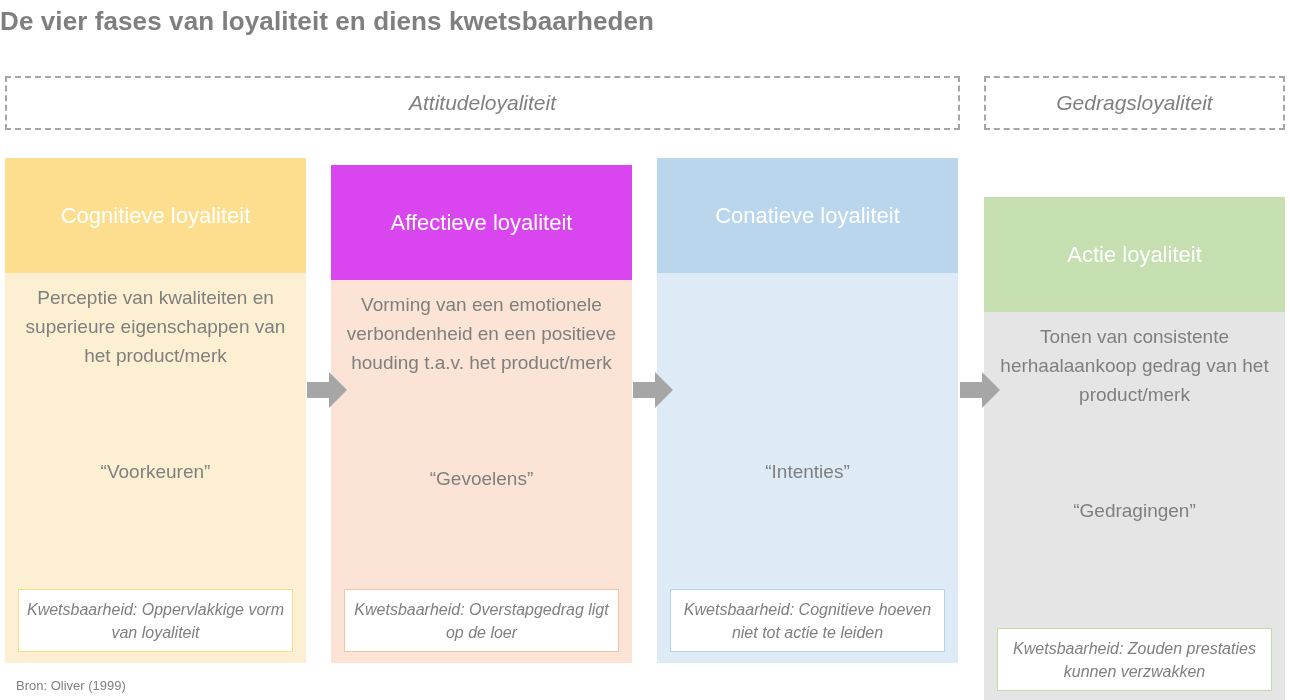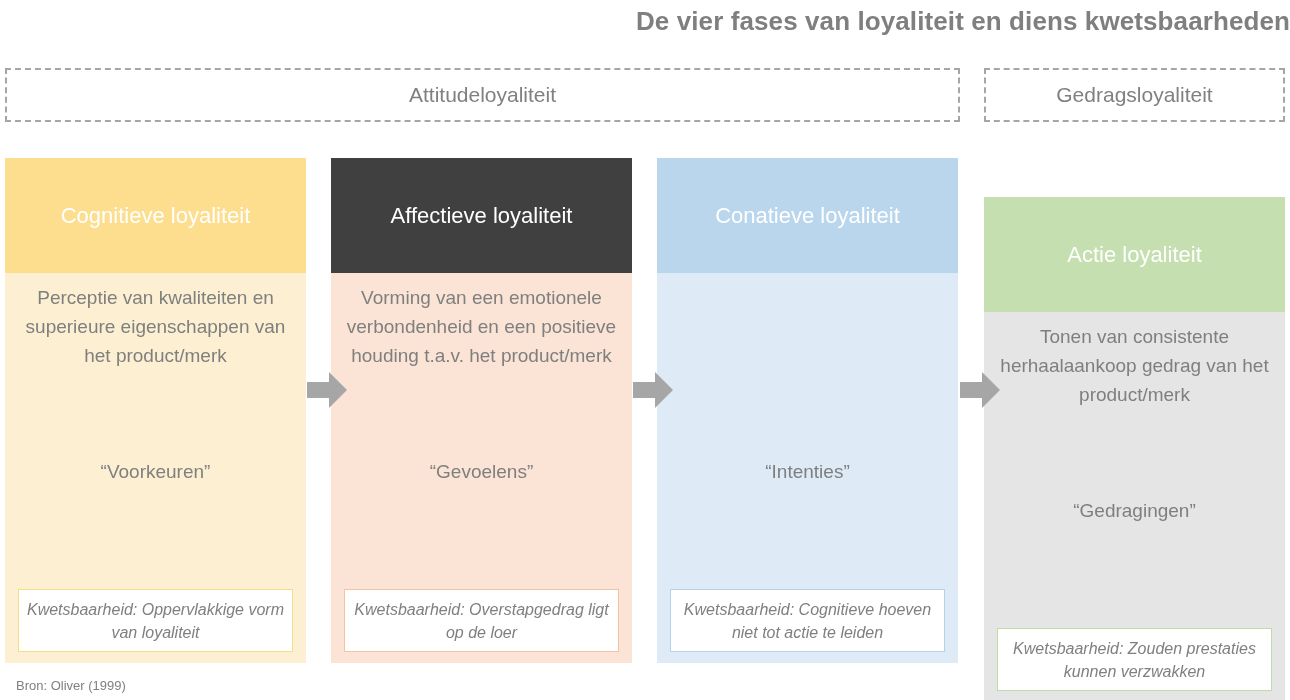--- a/index.html
+++ b/index.html
@@ -16,38 +16,39 @@
     overflow: hidden;
     position: relative;
   }
 
   
   .page-title {
     position: absolute;
     top: 6px;
     left: 0;
     width: 1290px;
-    text-align: right;
+    text-align: left;
     font-size: 26px;
     font-weight: bold;
     color: #7F7F7F;
     letter-spacing: 0.1px;
   }
 
   
   .group-band {
     position: absolute;
-    top: 68px;
+    top: 76px;
     height: 54px;
     border: 2px dashed #A6A6A6;
     background: #FFFFFF;
     box-sizing: border-box;
     display: flex;
     align-items: center;
     justify-content: center;
+    font-style: italic;
   }
   .group-label {
     font-size: 21px;
     color: #808080;
   }
   #group-attitude { left: 5px;  width: 955px; }
   #group-gedrag   { left: 984px; width: 301px; }
 
   
   .columns {
@@ -166,21 +167,21 @@
   <div class="column" id="col-0">
     <div class="col-header" style="background: rgb(252, 222, 142);">Cognitieve loyaliteit</div>
     <div class="col-body" style="background: rgb(253, 240, 210);">
       <div class="col-desc">Perceptie van kwaliteiten en superieure eigenschappen van het product/merk</div>
       <div class="col-quote">“Voorkeuren”</div>
       <div class="col-vuln" style="border-color: rgb(247, 220, 138);">Kwetsbaarheid: Oppervlakkige vorm van loyaliteit</div>
     </div>
   </div>
 
   <div class="column" id="col-1">
-    <div class="col-header" style="background: #404040;">Affectieve loyaliteit</div>
+    <div class="col-header" style="background: #d946ef; margin-top: 7px;">Affectieve loyaliteit</div>
     <div class="col-body" style="background: rgb(251, 228, 213);">
       <div class="col-desc">Vorming van een emotionele verbondenheid en een positieve houding t.a.v. het product/merk</div>
       <div class="col-quote">“Gevoelens”</div>
       <div class="col-vuln" style="border-color: rgb(244, 195, 163); margin-top: 8px;">Kwetsbaarheid: Overstapgedrag ligt op de loer</div>
     </div>
   </div>
 
   <div class="column" id="col-2">
     <div class="col-header" style="background: rgb(186, 214, 236);">Conatieve loyaliteit</div>
     <div class="col-body" style="background: rgb(222, 234, 246);">

